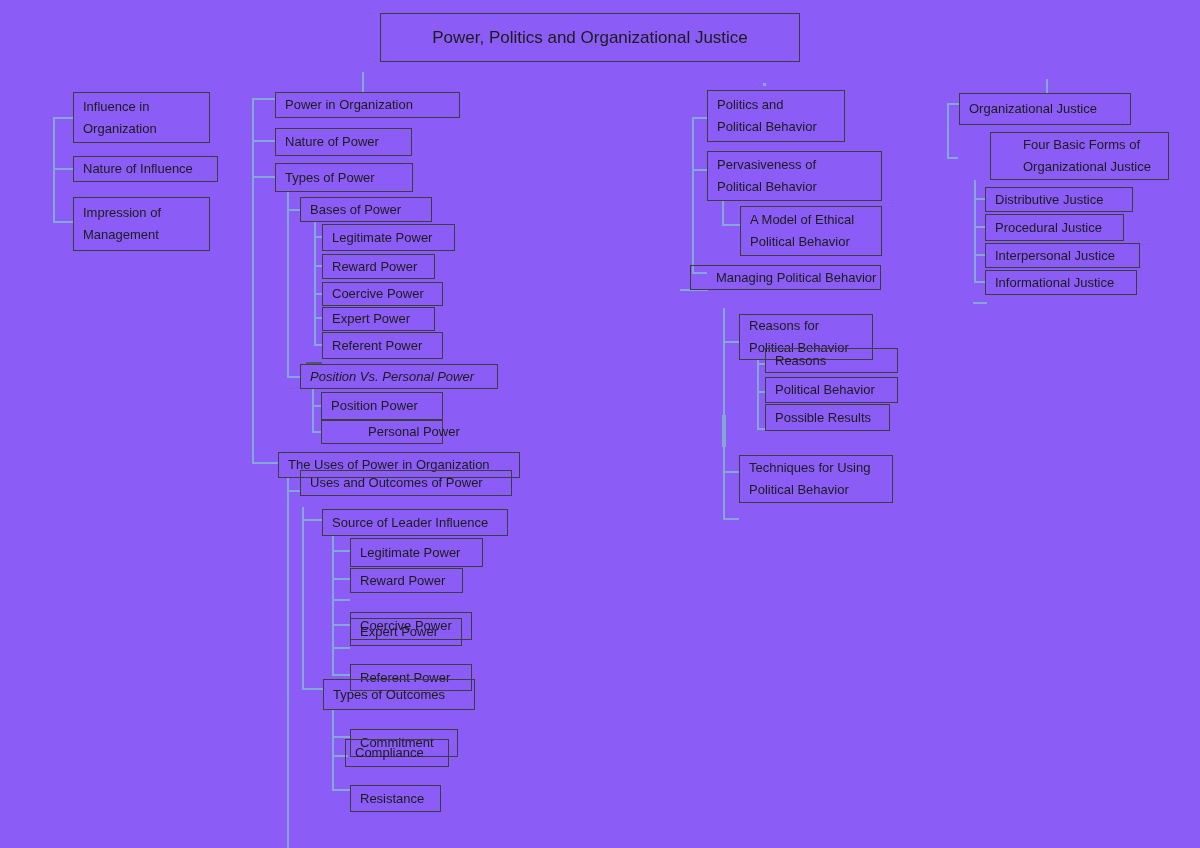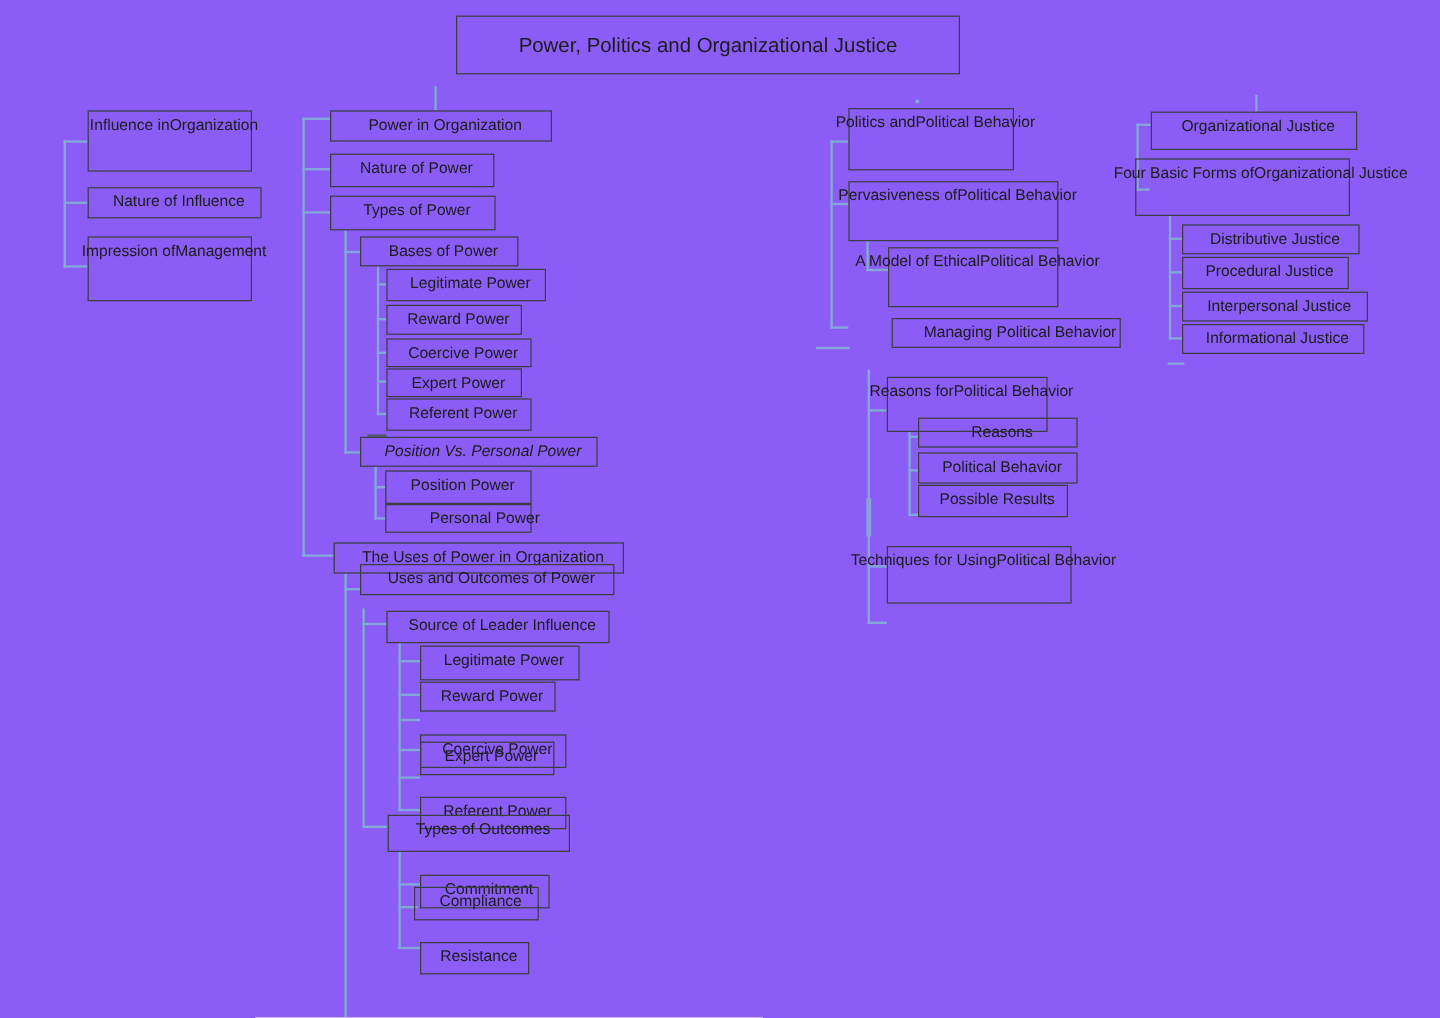--- a/index.html
+++ b/index.html
@@ -2,21 +2,21 @@
 <html><head>
 <meta charset="utf-8">
 <style>
   html,body{margin:0;padding:0;background:#ffffff;}
   #canvas{
     position:relative;width:1200px;height:848px;background:#8b5cf6;
     font-family:"Liberation Sans","DejaVu Sans",sans-serif;overflow:hidden;
   }
   .node{
     position:absolute;box-sizing:border-box;border:1.6px solid #3d3d3d;
-    background:transparent;display:flex;flex-direction:row;justify-content:center;
+    background:transparent;display:flex;flex-direction:column;justify-content:center;
     padding-left:9px;padding-right:2px;color:#1c1c1c;font-size:13px;line-height:22px;
     white-space:nowrap;
   }
   .node .line{display:block;}
   #title-box{
     position:absolute;left:380px;top:13px;width:420px;height:49px;
     box-sizing:border-box;border:1.6px solid #3d3d3d;display:flex;
     align-items:center;justify-content:center;font-size:17px;color:#1c1c1c;
   }
   .seg{position:absolute;background:#84a7d8;}
@@ -181,21 +181,21 @@
       <span class="line">Political Behavior</span>
     </div>
     <div class="node" style="left: 707px; top: 151px; width: 175px; height: 50px;">
       <span class="line">Pervasiveness of</span>
       <span class="line">Political Behavior</span>
     </div>
     <div class="node" style="left: 740px; top: 206px; width: 142px; height: 50px;">
       <span class="line">A Model of Ethical</span>
       <span class="line">Political Behavior</span>
     </div>
-    <div class="node" style="left: 743px; top: 265px; width: 191px; height: 25px; padding-left: 25px;">
+    <div class="node" style="left: 690px; top: 265px; width: 191px; height: 25px; padding-left: 25px;">
       <span class="line">Managing Political Behavior</span>
     </div>
     <div class="node" style="left: 739px; top: 314px; width: 134px; height: 46px;">
       <span class="line">Reasons for</span>
       <span class="line">Political Behavior</span>
     </div>
     <div class="node" style="left: 765px; top: 348px; width: 133px; height: 25px;">
       <span class="line">Reasons</span>
     </div>
     <div class="node" style="left: 765px; top: 377px; width: 133px; height: 26px;">
@@ -204,21 +204,21 @@
     <div class="node" style="left: 765px; top: 404px; width: 125px; height: 27px;">
       <span class="line">Possible Results</span>
     </div>
     <div class="node" style="left: 739px; top: 455px; width: 154px; height: 48px;">
       <span class="line">Techniques for Using</span>
       <span class="line">Political Behavior</span>
     </div>
     <div class="node" style="left: 959px; top: 93px; width: 172px; height: 32px;">
       <span class="line">Organizational Justice</span>
     </div>
-    <div class="node" style="left: 946px; top: 132px; width: 179px; height: 48px; padding-left: 32px;">
+    <div class="node" style="left: 990px; top: 132px; width: 179px; height: 48px; padding-left: 32px;">
       <span class="line">Four Basic Forms of</span>
       <span class="line">Organizational Justice</span>
     </div>
     <div class="node" style="left: 985px; top: 187px; width: 148px; height: 25px;">
       <span class="line">Distributive Justice</span>
     </div>
     <div class="node" style="left: 985px; top: 214px; width: 139px; height: 27px;">
       <span class="line">Procedural Justice</span>
     </div>
     <div class="node" style="left: 985px; top: 243px; width: 155px; height: 25px;">

